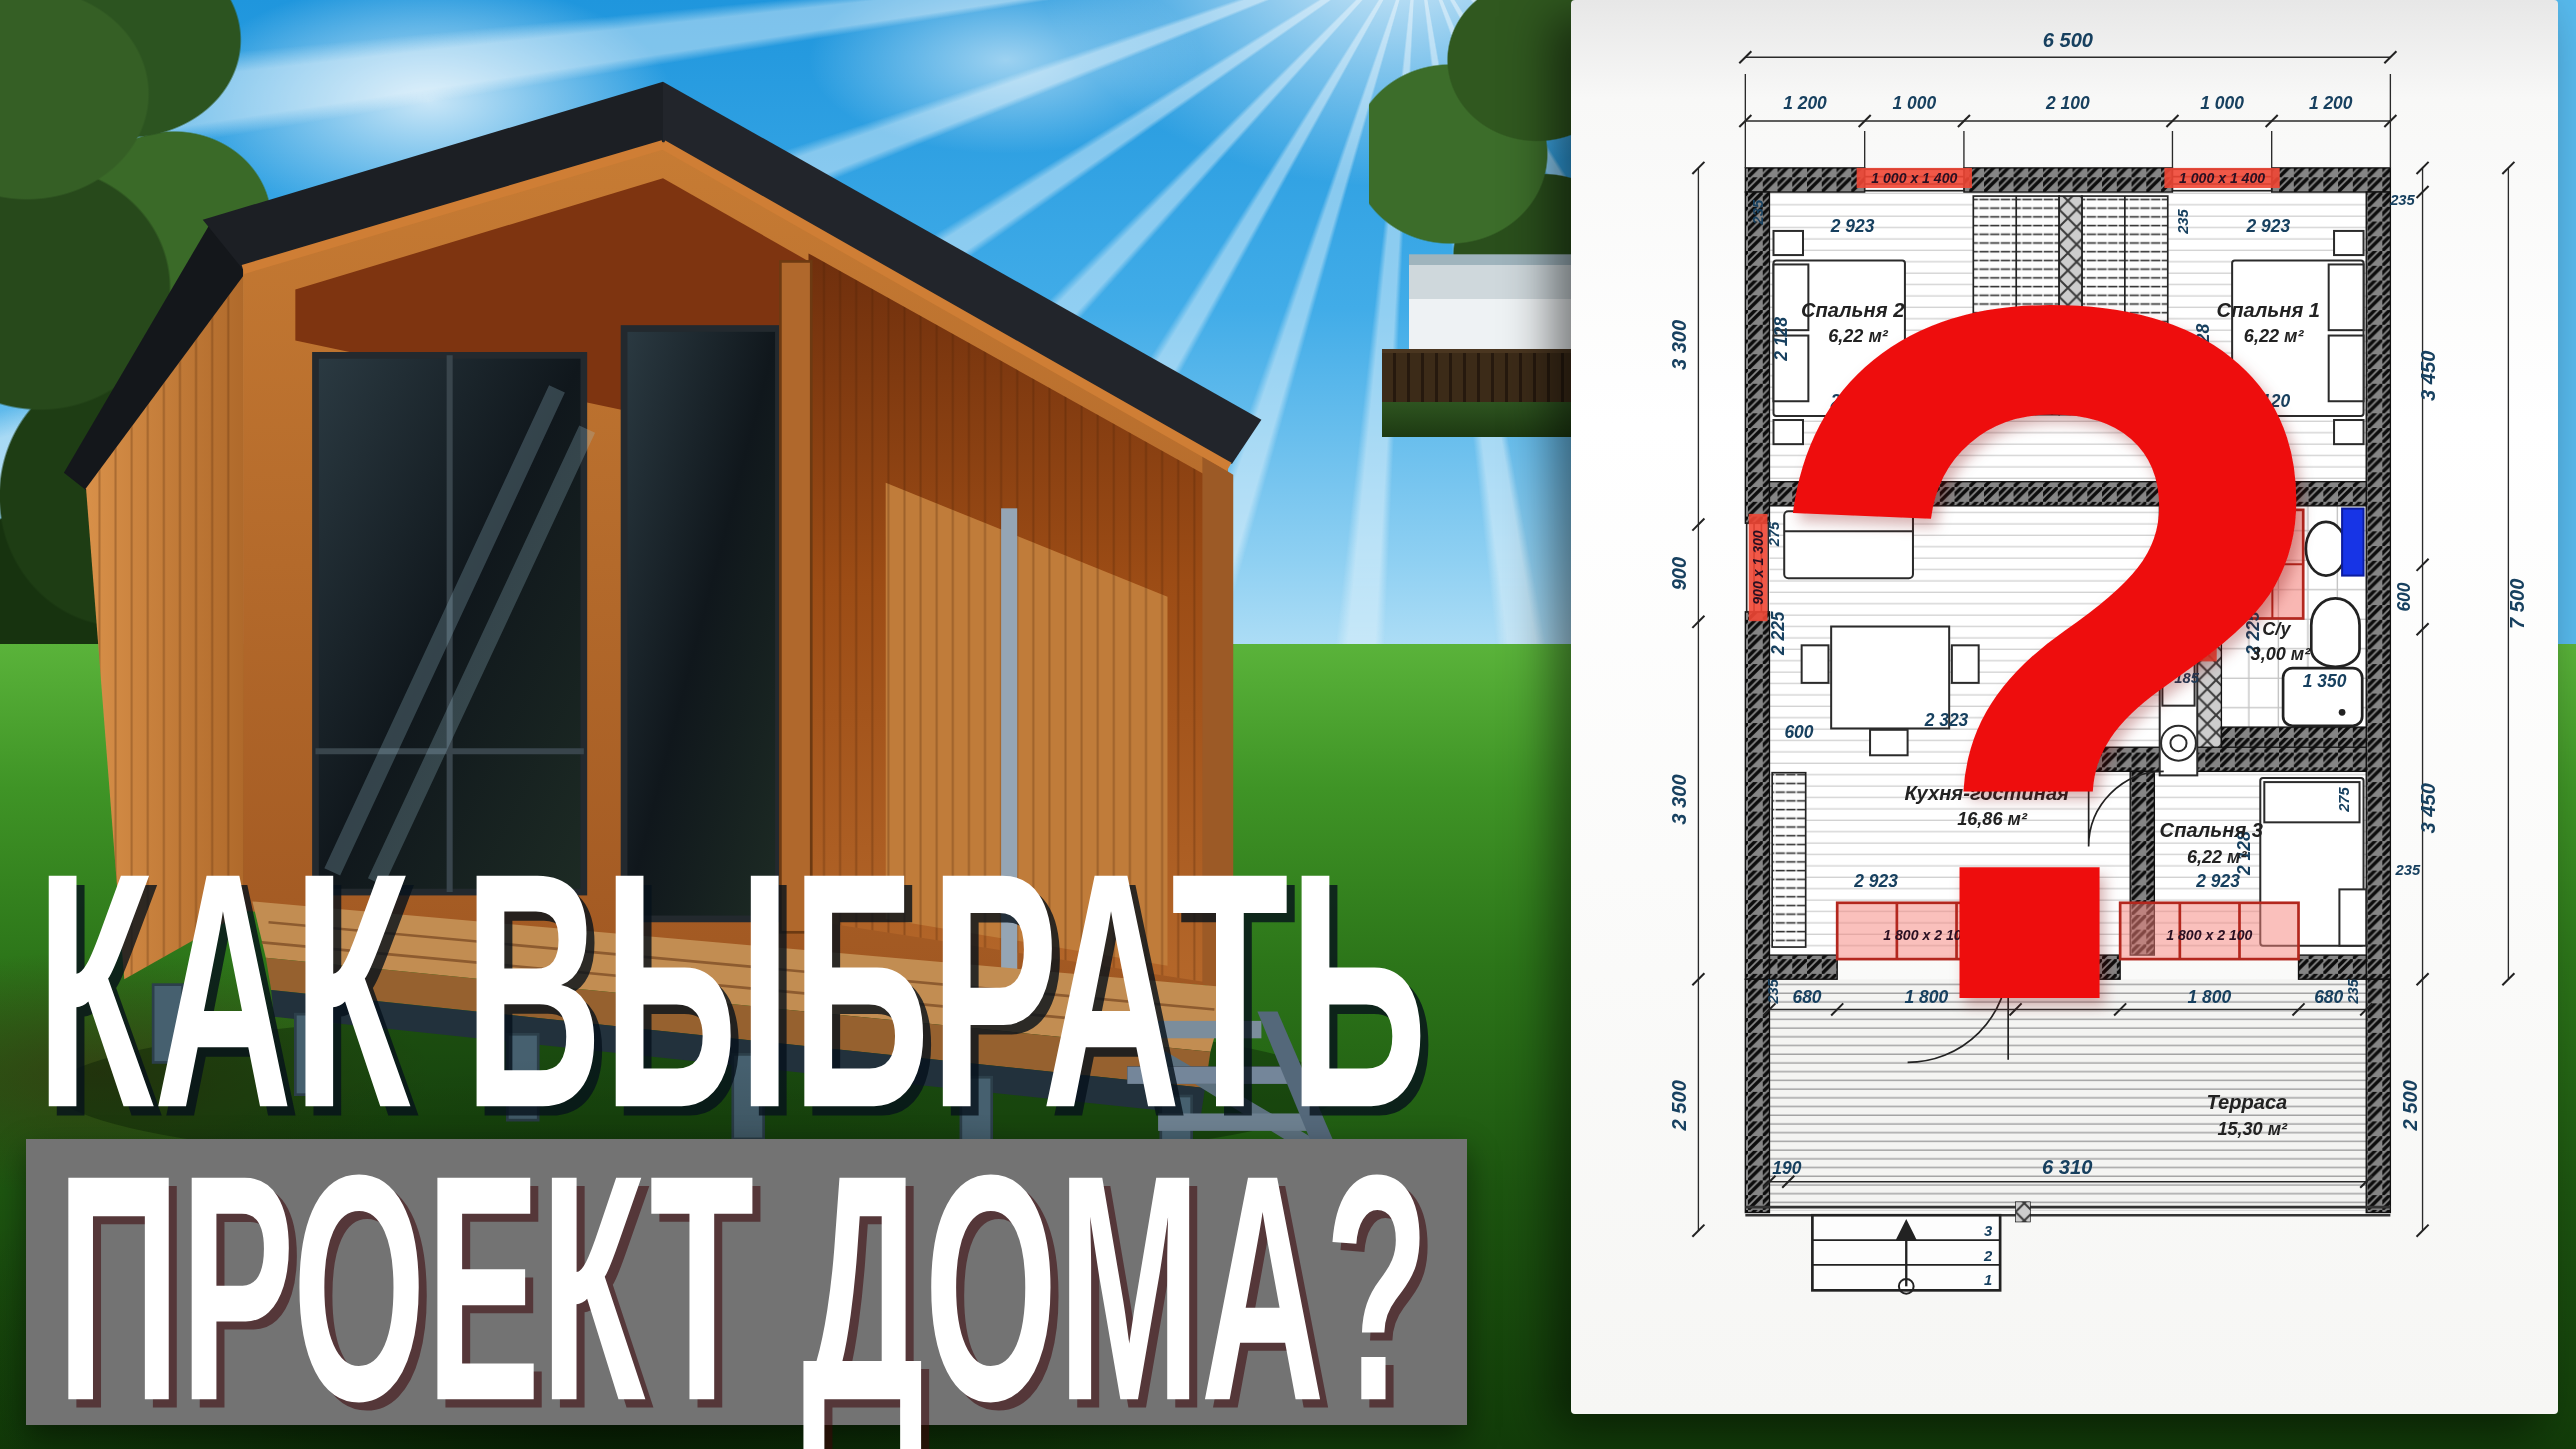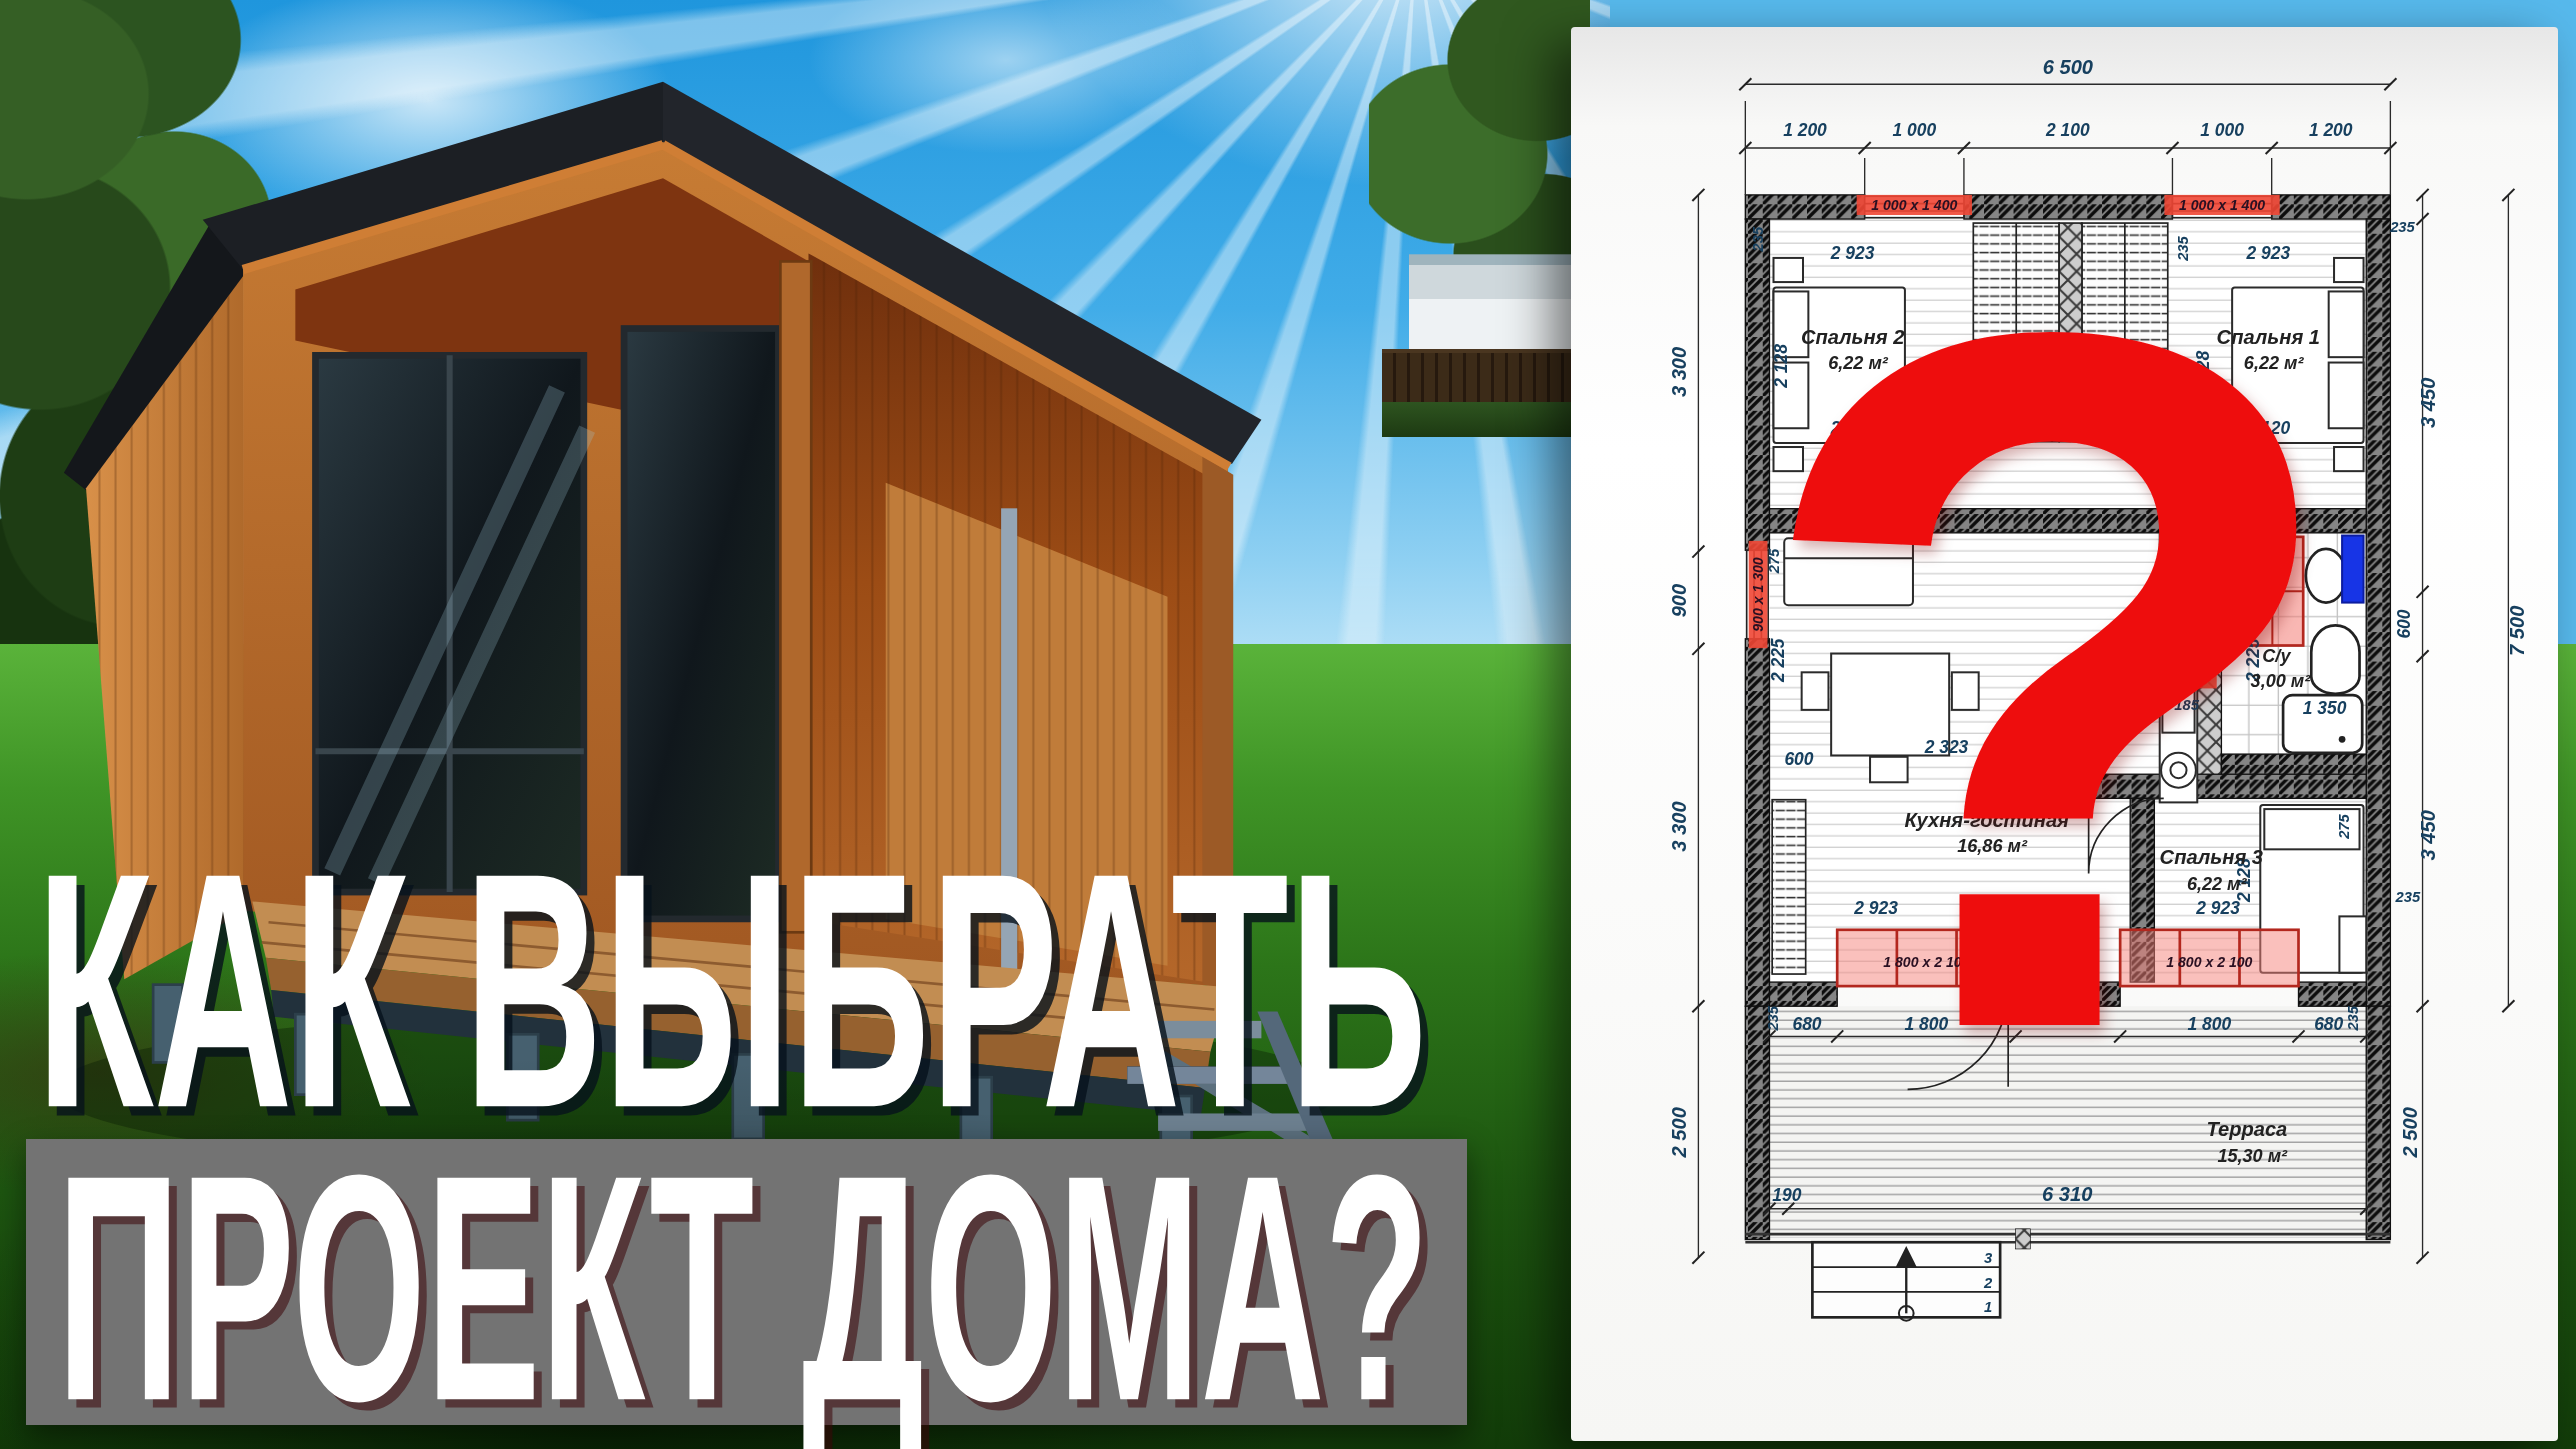--- a/index.html
+++ b/index.html
@@ -48,21 +48,21 @@
     background:radial-gradient(939px 470px at 604px 637px, rgba(0,10,0,.55), transparent 75%);}
   .house-illustration{position:absolute;left:27px;top:40px;}
 
   
   .headline-line1{position:absolute;left:19px;top:822px;}
   .banner{position:absolute;left:25.5px;top:1139px;width:1441px;height:286px;
     background:#737373;box-shadow:0 12px 29.5px rgba(0,0,0,.45);}
   .banner svg{position:absolute;left:0;top:0;overflow:visible;}
 
   
-  .plan-sheet{position:absolute;left:1571px;top:27px;width:987px;height:1414px;
+  .plan-sheet{position:absolute;left:1571px;top:0;width:987px;height:1414px;
     background:linear-gradient(180deg,#e7e7e7 0%,#f8f8f7 7%,#ffffff 30%,#f6f6f4 100%);
     border-radius:4px;box-shadow:-20px 16px 47px rgba(0,0,0,.5);}
   .plan-sheet svg{position:absolute;left:0;top:0;}
 
   
   .dim{font-family:"Liberation Sans",sans-serif;font-style:italic;font-weight:bold;
        fill:#17405f;font-size:26px;text-anchor:middle;}
   .dim-s{font-size:22px;}
   .dim-b{font-size:30px;}
   .room{font-family:"Liberation Sans",sans-serif;font-style:italic;font-weight:bold;

